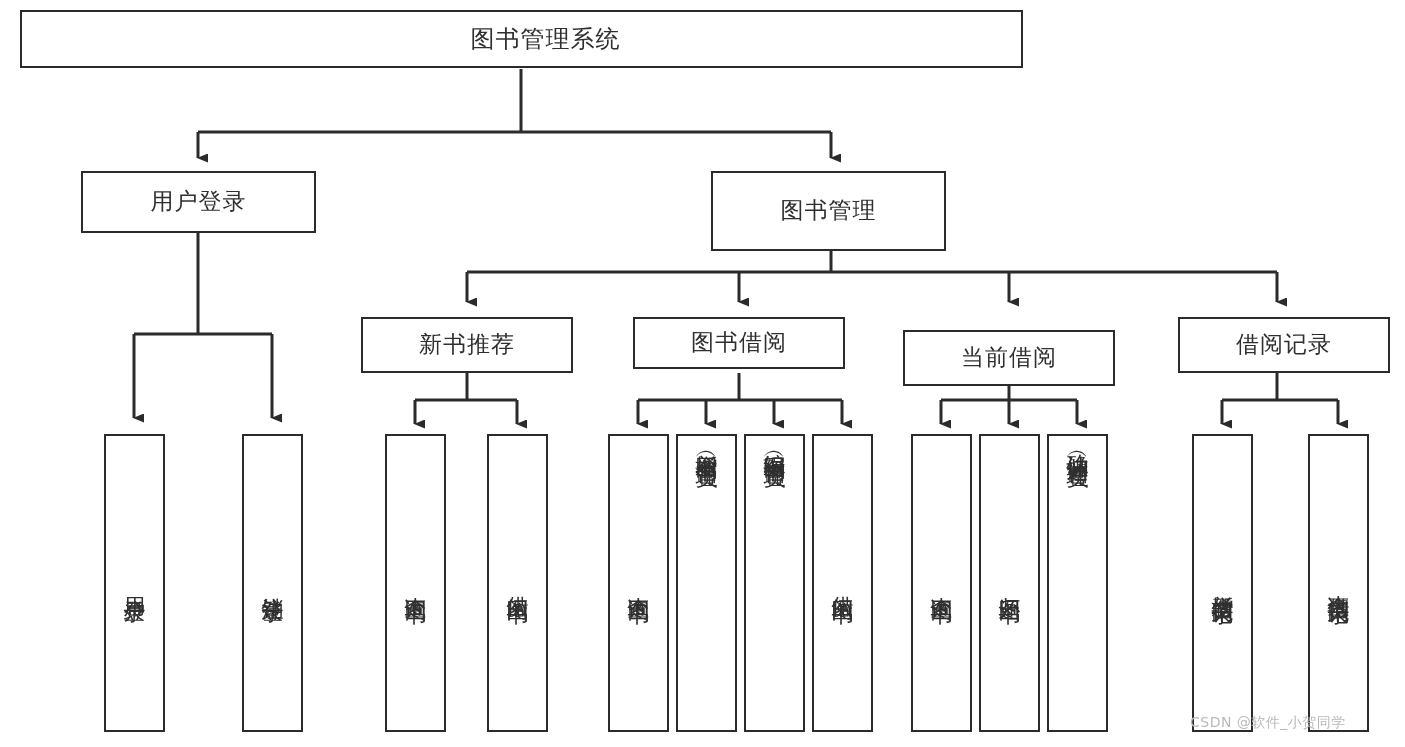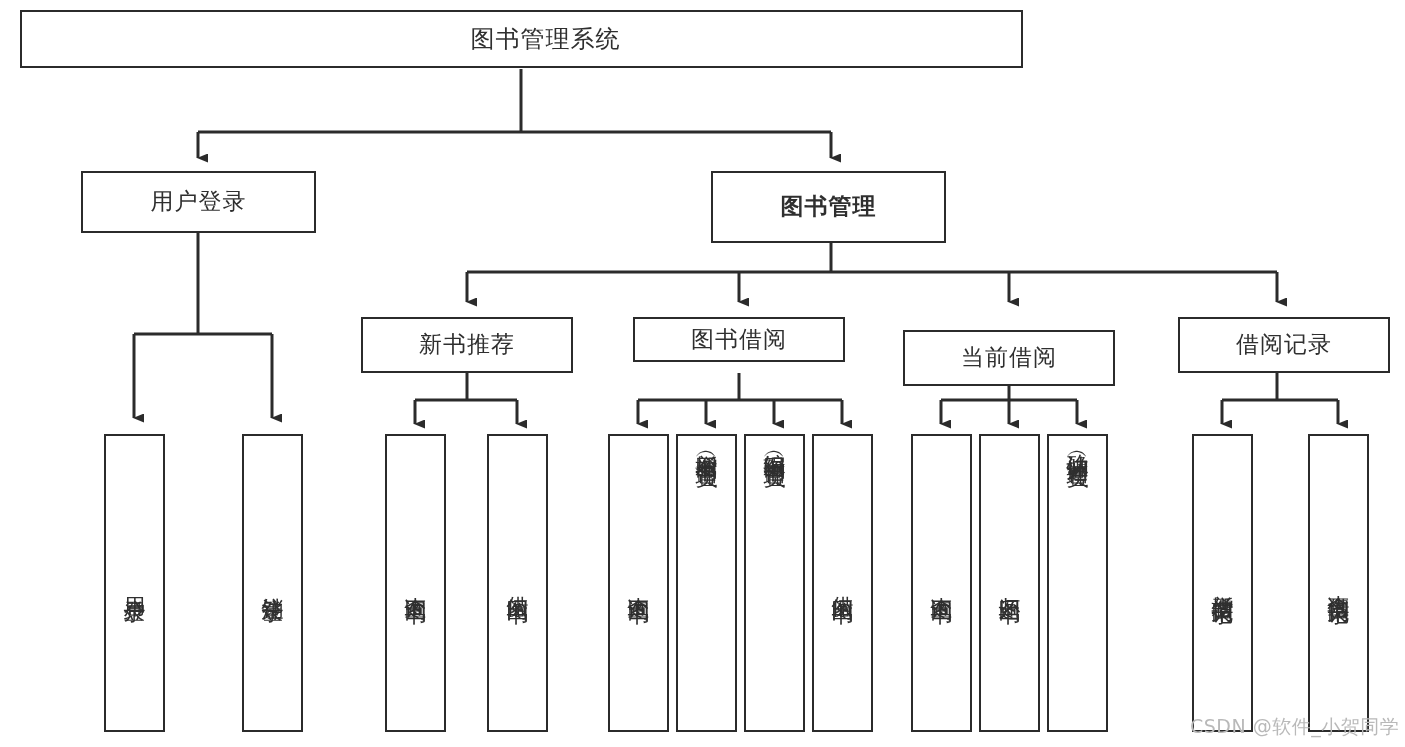--- a/index.html
+++ b/index.html
@@ -59,21 +59,21 @@
   }
   .vcenter {
     display: flex;
     align-items: center;
     height: 100%;
   }
   .watermark {
     position: absolute;
     left: 1190px;
     top: 714px;
-    font-size: 19px;
+    font-size: 14px;
     color: #b9b9b9;
     letter-spacing: 0.5px;
     white-space: nowrap;
     pointer-events: none;
   }
 </style>
 </head>
 <body>
 
 <div id="diagram-root">
@@ -129,29 +129,29 @@
   </svg>
 
   <div class="node node-h node-root" style="left:20px; top:10px; width:1003px; height:58px;">
     <span>图书管理系统</span>
   </div>
 
   <div class="node node-h" style="left:81px; top:171px; width:235px; height:62px;">
     <span>用户登录</span>
   </div>
 
-  <div class="node node-h" style="left:711px; top:171px; width:235px; height:72px;font-weight:bold;">
+  <div class="node node-h" style="left:711px; top:171px; width:235px; height:80px;">
     <span>图书管理</span>
   </div>
 
   <div class="node node-h" style="left:361px; top:317px; width:212px; height:56px;font-family:Liberation Serif, serif;">
     <span>新书推荐</span>
   </div>
 
-  <div class="node node-h" style="left:633px; top:317px; width:212px; height:45px;">
+  <div class="node node-h" style="left:633px; top:317px; width:212px; height:52px;">
     <span>图书借阅</span>
   </div>
 
   <div class="node node-h" style="left:903px; top:330px; width:212px; height:56px;">
     <span>当前借阅</span>
   </div>
 
   <div class="node node-h" style="left:1178px; top:317px; width:212px; height:56px;">
     <span>借阅记录</span>
   </div>

